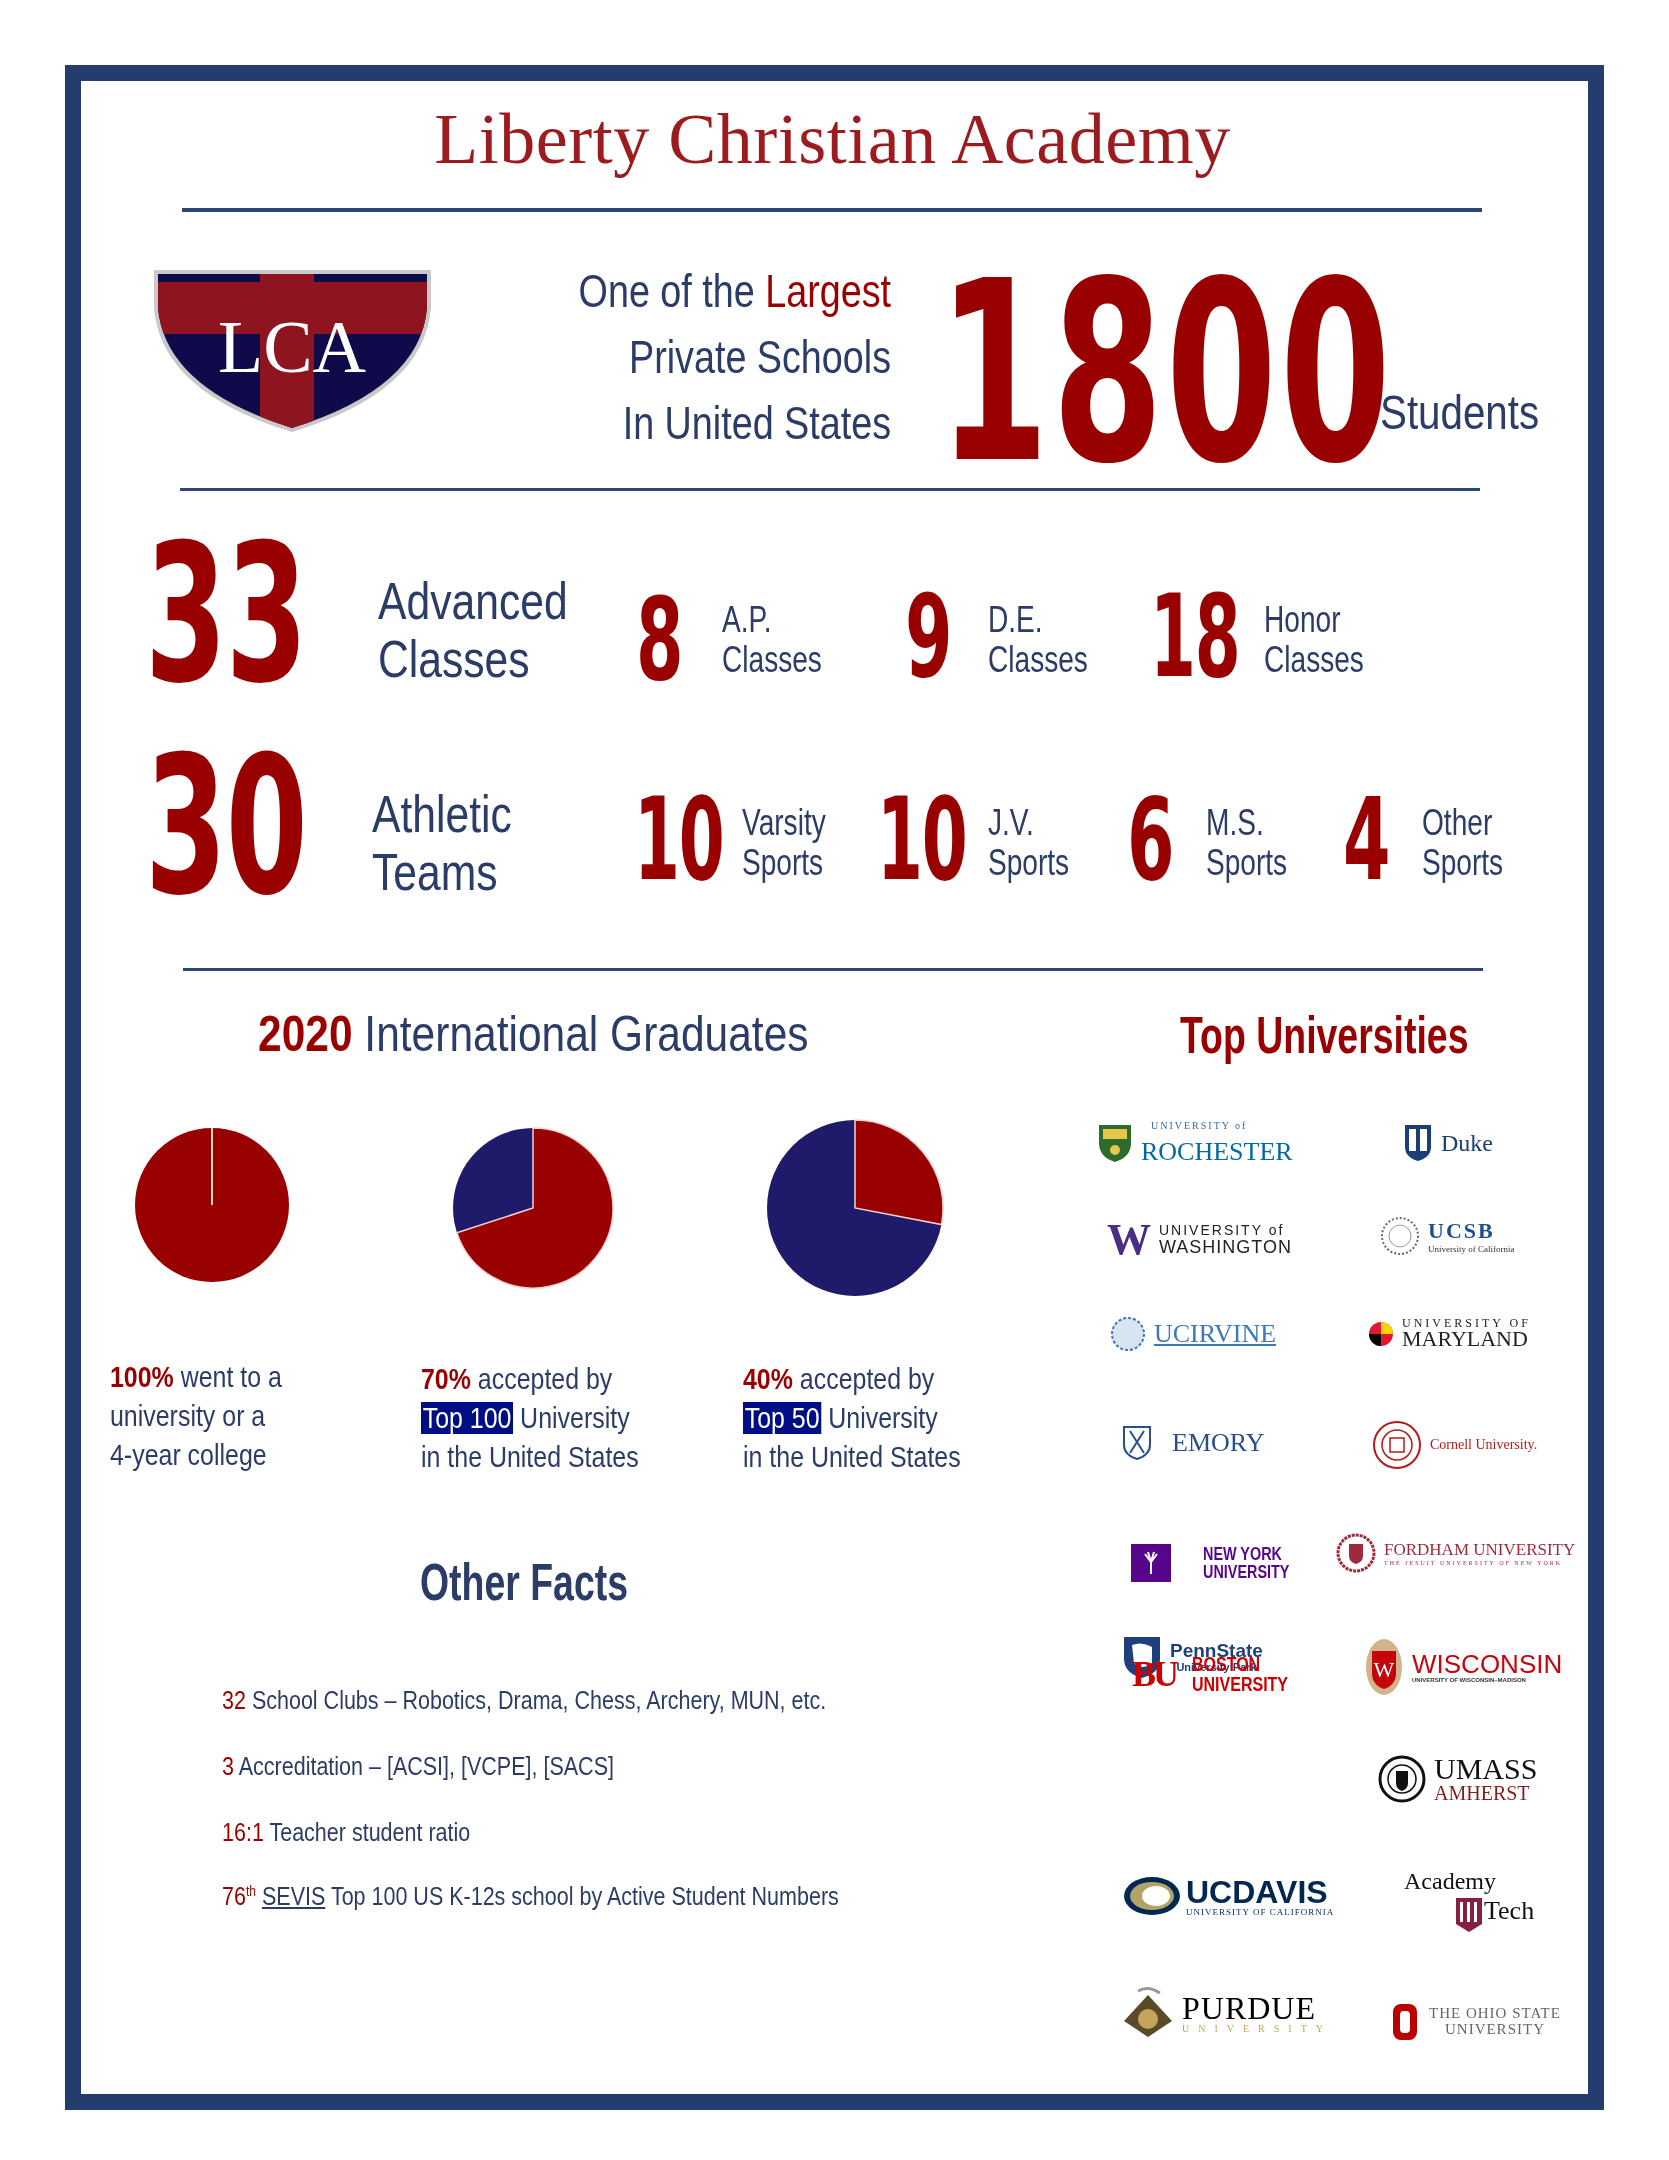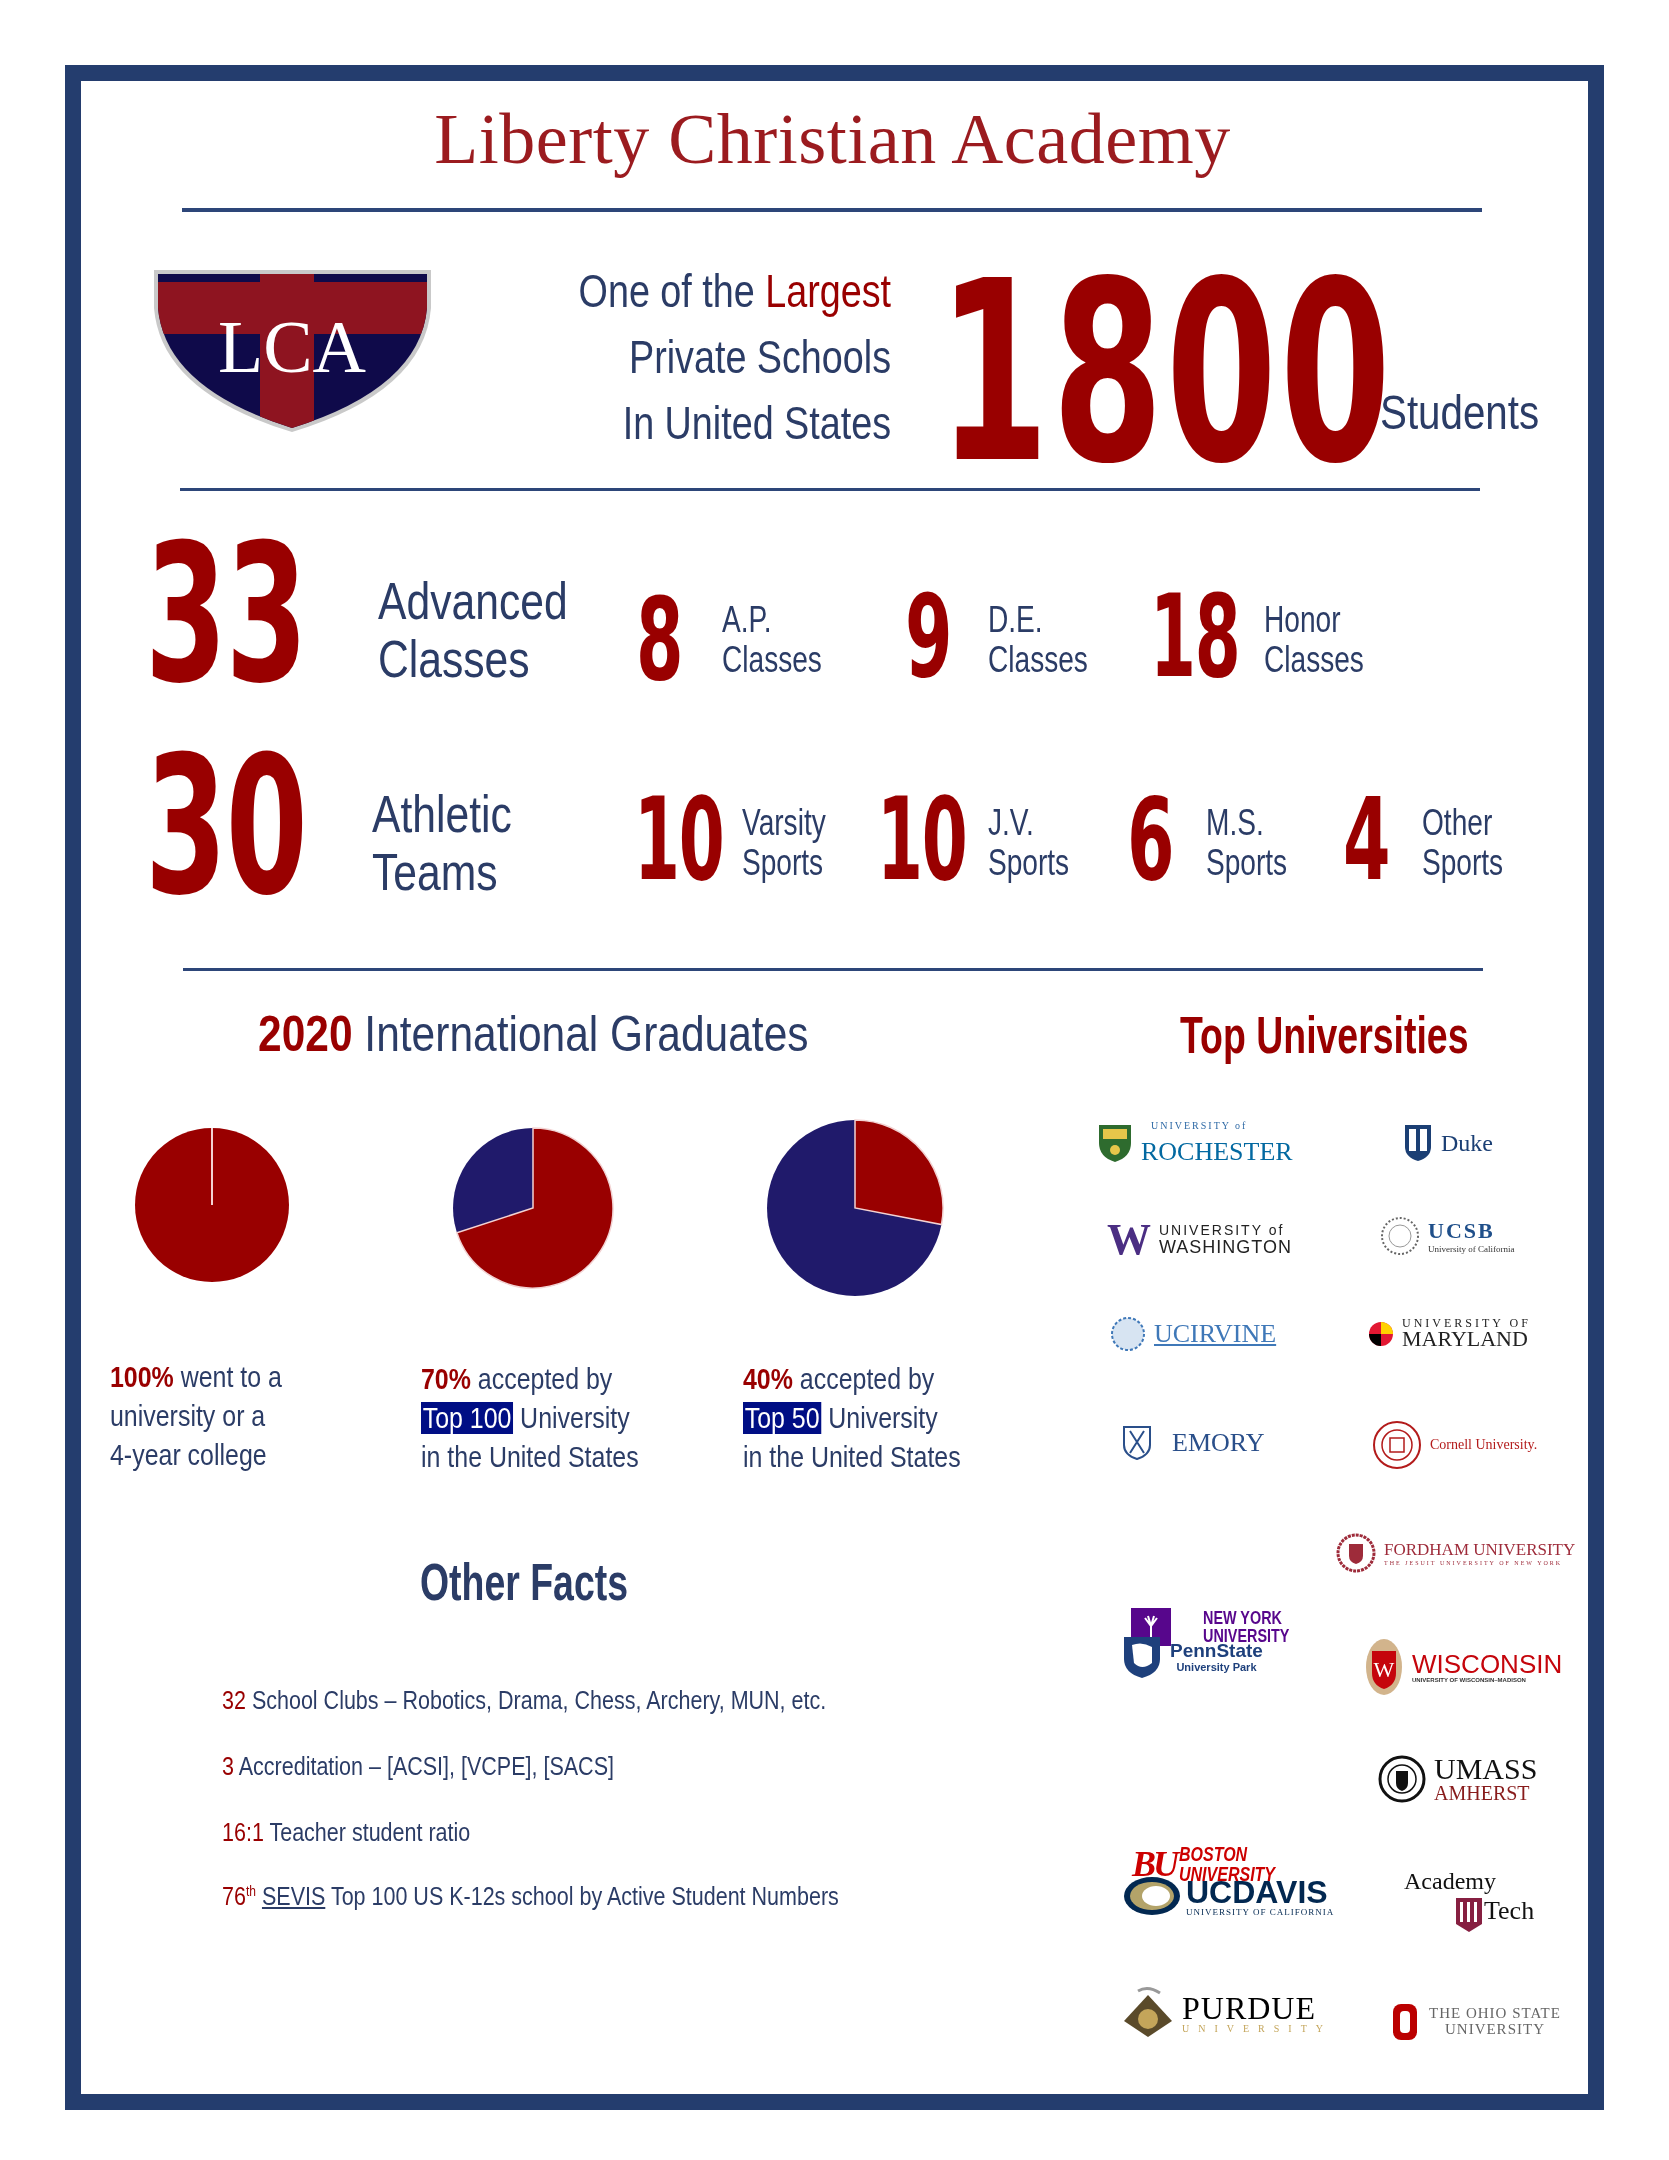--- a/index.html
+++ b/index.html
@@ -242,21 +242,21 @@
 </div>
 <div class="uni" style="left:1372px; top:1420px;">
   <svg class="ic" width="50" height="50" viewBox="0 0 50 50">
       <circle cx="25" cy="25" r="23" fill="none" stroke="#b31b1b" stroke-width="2"></circle>
       <circle cx="25" cy="25" r="15" fill="none" stroke="#b31b1b" stroke-width="1.5"></circle>
       <rect x="18" y="18" width="14" height="14" fill="none" stroke="#b31b1b" stroke-width="1.5"></rect>
     </svg>
   <div class="nm" style="font-size:14px; color:#b31b1b;">Cornell University.</div>
 </div>
 
-<div class="uni" style="left:1131px; top:1608px; gap:16px;">
+<div class="uni" style="left:1131px; top:1544px; gap:16px;">
   <svg class="ic" width="40" height="38" viewBox="0 0 40 38">
       <rect width="40" height="38" fill="#57068c"></rect>
       <path d="M20 30V18M14 10L20 18L26 10M17 8L20 18L23 8" stroke="#fff" stroke-width="2" fill="none"></path>
     </svg>
   <div style="background:#57068c; padding:0 0; line-height:0;"></div>
   <div style="font-family:'Liberation Sans',sans-serif; font-weight:bold; color:#57068c; font-size:18px; line-height:1; transform:scaleX(0.8); transform-origin:left center;">
     <div>NEW YORK</div>
     <div>UNIVERSITY</div>
   </div>
 </div>
@@ -286,21 +286,21 @@
       <ellipse cx="20" cy="30" rx="18" ry="28" fill="#d2b48c"></ellipse>
       <path d="M8 14H32V36Q32 48 20 52Q8 48 8 36Z" fill="#c5050c"></path>
       <text x="20" y="40" text-anchor="middle" font-size="22" fill="#fff" font-family="Liberation Serif, serif">W</text>
     </svg>
   <div>
     <div style="font-family:'Liberation Sans',sans-serif; font-size:26px; color:#c5050c; line-height:1;">WISCONSIN</div>
     <div style="font-family:'Liberation Sans',sans-serif; font-size:6px; font-weight:bold; color:#333;">UNIVERSITY OF WISCONSIN–MADISON</div>
   </div>
 </div>
 
-<div class="uni" style="left:1132px; top:1844px; gap:3px;font-style:italic;">
+<div class="uni" style="left:1132px; top:1654px; gap:16px;">
   <span class="ic" style="font-family:'Liberation Serif',serif; font-weight:bold; font-size:36px; color:#cc0000; line-height:1; letter-spacing:-3px;">BU</span>
   <div style="font-family:'Liberation Sans',sans-serif; font-weight:bold; color:#cc0000; font-size:20px; line-height:1; transform:scaleX(0.8); transform-origin:left center;">
     <div>BOSTON</div>
     <div>UNIVERSITY</div>
   </div>
 </div>
 <div class="uni" style="left:1378px; top:1755px;">
   <svg class="ic" width="48" height="48" viewBox="0 0 48 48">
       <circle cx="24" cy="24" r="22" fill="none" stroke="#111" stroke-width="3"></circle>
       <circle cx="24" cy="24" r="14" fill="none" stroke="#111" stroke-width="1.5"></circle>

